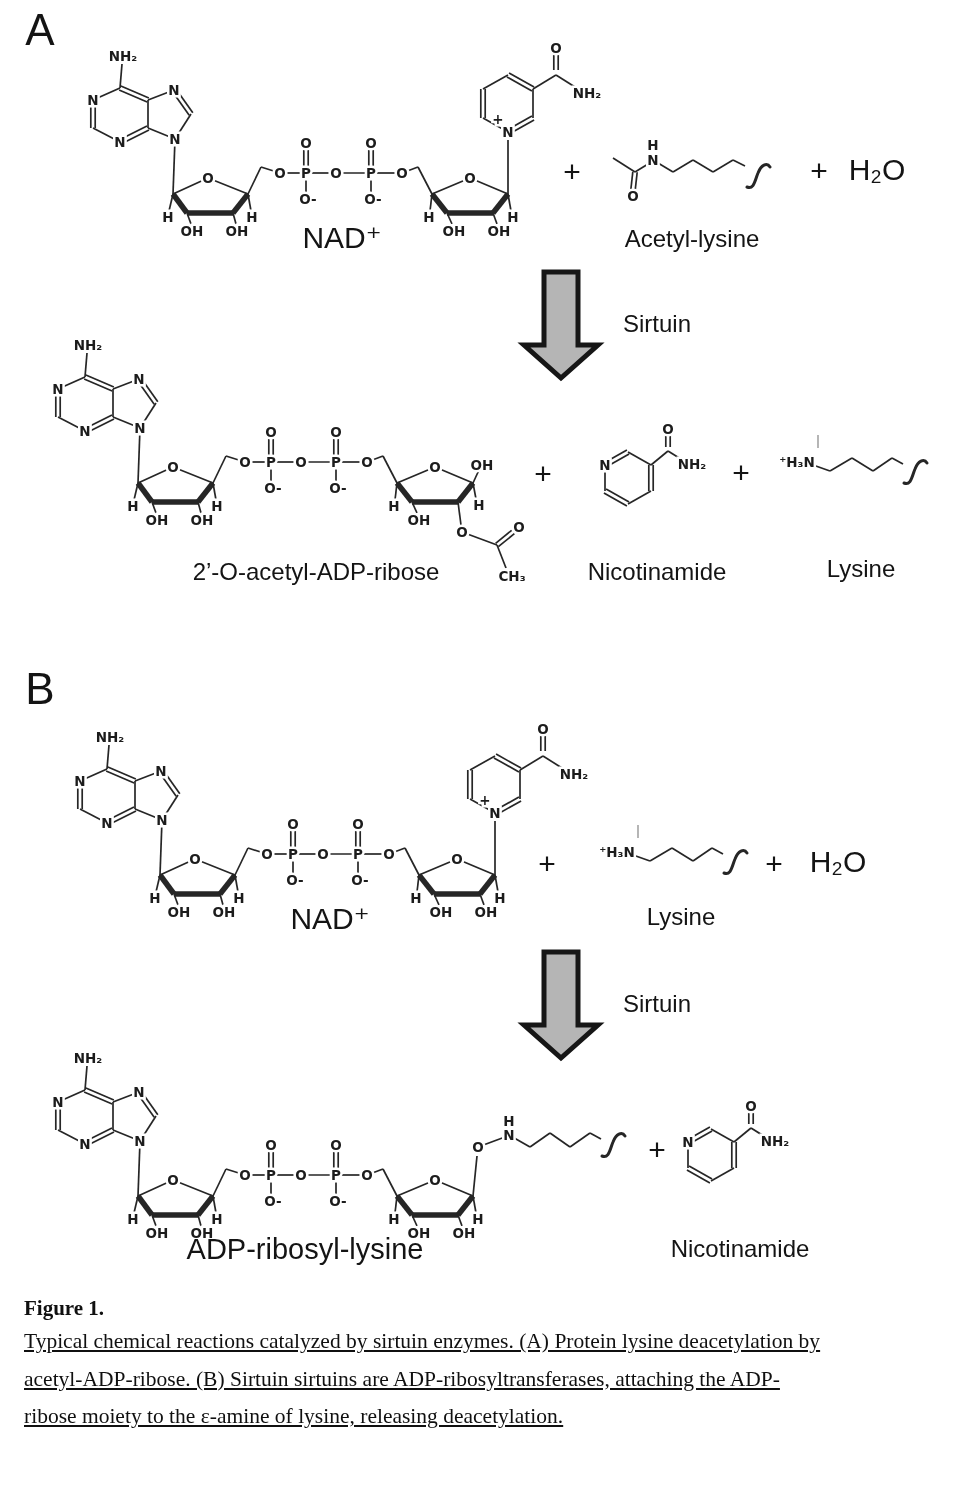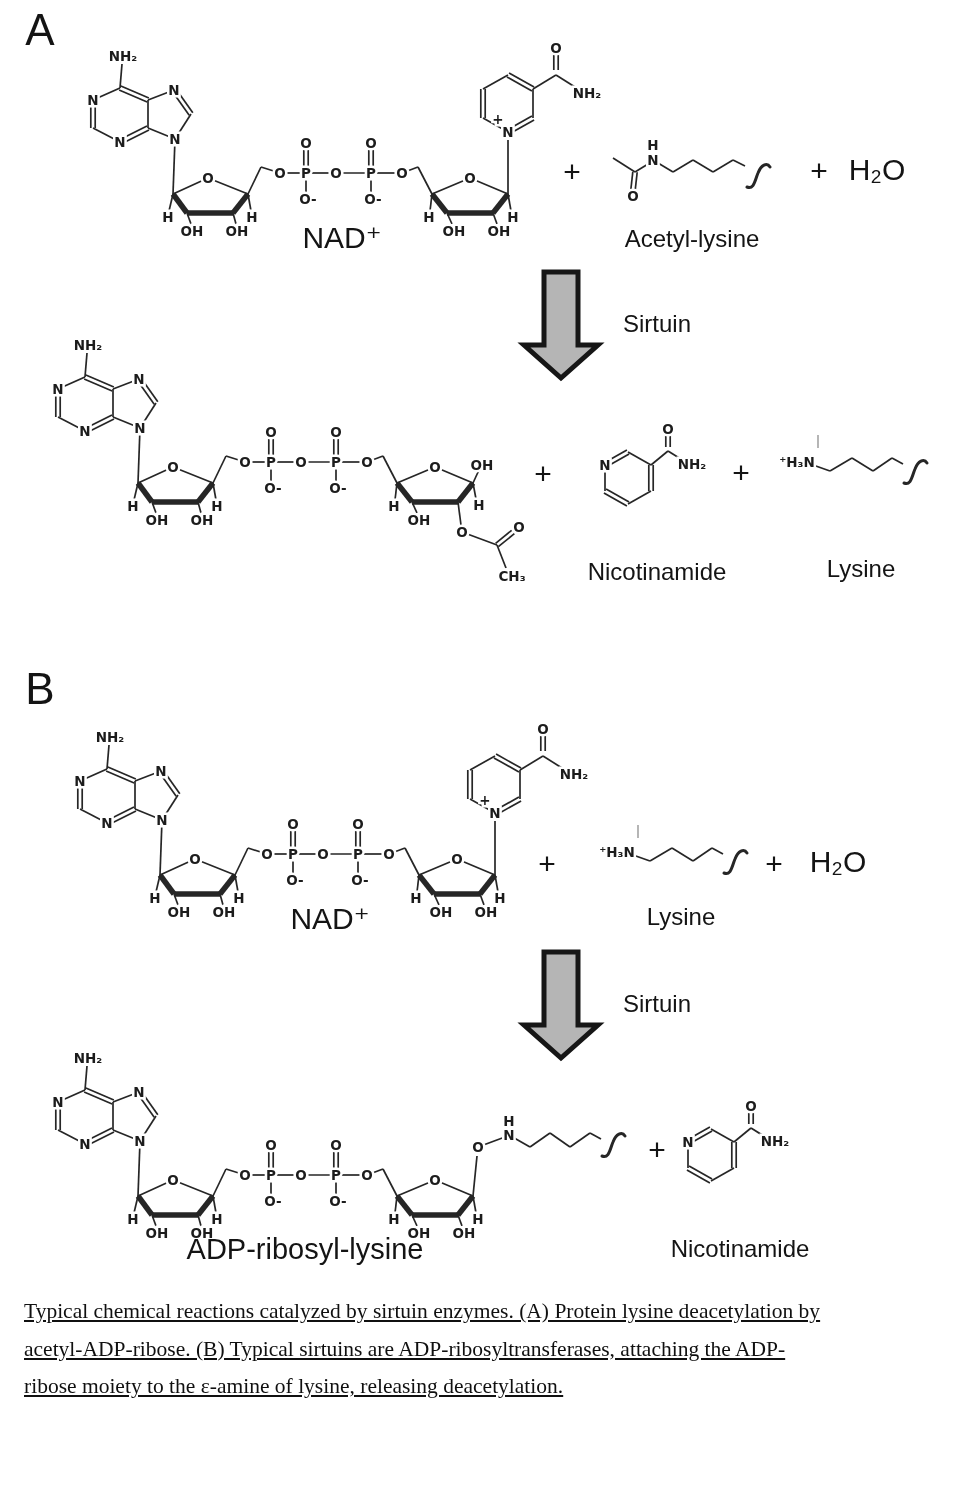--- a/index.html
+++ b/index.html
@@ -248,20 +248,21 @@
       <line x1="73" y1="10" x2="73" y2="23" stroke="#a9a9a9" stroke-width="1.7"></line>
       <line x1="68" y1="40" x2="85" y2="46" stroke="#262626" stroke-width="1.7"></line>
       <line x1="85" y1="46" x2="107" y2="33" stroke="#262626" stroke-width="1.7"></line>
       <line x1="107" y1="33" x2="128" y2="46" stroke="#262626" stroke-width="1.7"></line>
       <line x1="128" y1="46" x2="147" y2="33" stroke="#262626" stroke-width="1.7"></line>
       <line x1="147" y1="33" x2="158" y2="39" stroke="#262626" stroke-width="1.7"></line>
       <path d="M1,25 C8,28 9,18 12,11 C15,3 21,0 24,5" transform="translate(158,33)" fill="none" stroke="#262626" stroke-width="3" stroke-linecap="round"></path>
       <text x="52" y="37" class="atom" font-size="14">⁺H₃N</text>
     </svg>
 
+  <div class="lbl f27" style="left:316px;top:572px">2’-O-acetyl-ADP-ribose</div>
   <div class="lbl f30" style="left:543px;top:474px">+</div>
   <div class="lbl f27" style="left:657px;top:572px">Nicotinamide</div>
   <div class="lbl f30" style="left:741px;top:473px">+</div>
   <div class="lbl f27" style="left:861px;top:569px">Lysine</div>
 
   <svg class="mol" width="548" height="208" viewBox="0 0 548 208" style="left:57px;top:721px">
       <line x1="52" y1="24" x2="50" y2="48" stroke="#262626" stroke-width="1.7"></line>
       <line x1="50" y1="48" x2="23" y2="60" stroke="#262626" stroke-width="1.7"></line>
       <line x1="20.8" y1="60" x2="20.8" y2="88" stroke="#262626" stroke-width="1.7"></line>
       <line x1="25.2" y1="60" x2="25.2" y2="88" stroke="#262626" stroke-width="1.7"></line>
@@ -476,18 +477,19 @@
       <text x="25" y="45" class="atom">N</text>
       <text x="88" y="9" class="atom">O</text>
       <text x="112" y="44" class="atom">NH₂</text>
     </svg>
 
   <div class="lbl f29" style="left:305px;top:1249px">ADP-ribosyl-lysine</div>
   <div class="lbl f30" style="left:657px;top:1150px">+</div>
   <div class="lbl f27" style="left:740px;top:1249px">Nicotinamide</div>
 
   <div class="caption">
+    <div class="caption-title">Figure 1.</div>
     <div class="caption-line">Typical chemical reactions catalyzed by sirtuin enzymes. (A) Protein lysine deacetylation by</div>
-    <div class="caption-line">acetyl-ADP-ribose. (B) Typical sirtuins are ADP-ribosyltransferases, attaching the ADP-</div>
+    <div class="caption-line">acetyl-ADP-ribose. (B) Sirtuin sirtuins are ADP-ribosyltransferases, attaching the ADP-</div>
     <div class="caption-line">ribose moiety to the ε-amine of lysine, releasing deacetylation.</div>
   </div>
 
 </div>
 
 </body></html>

